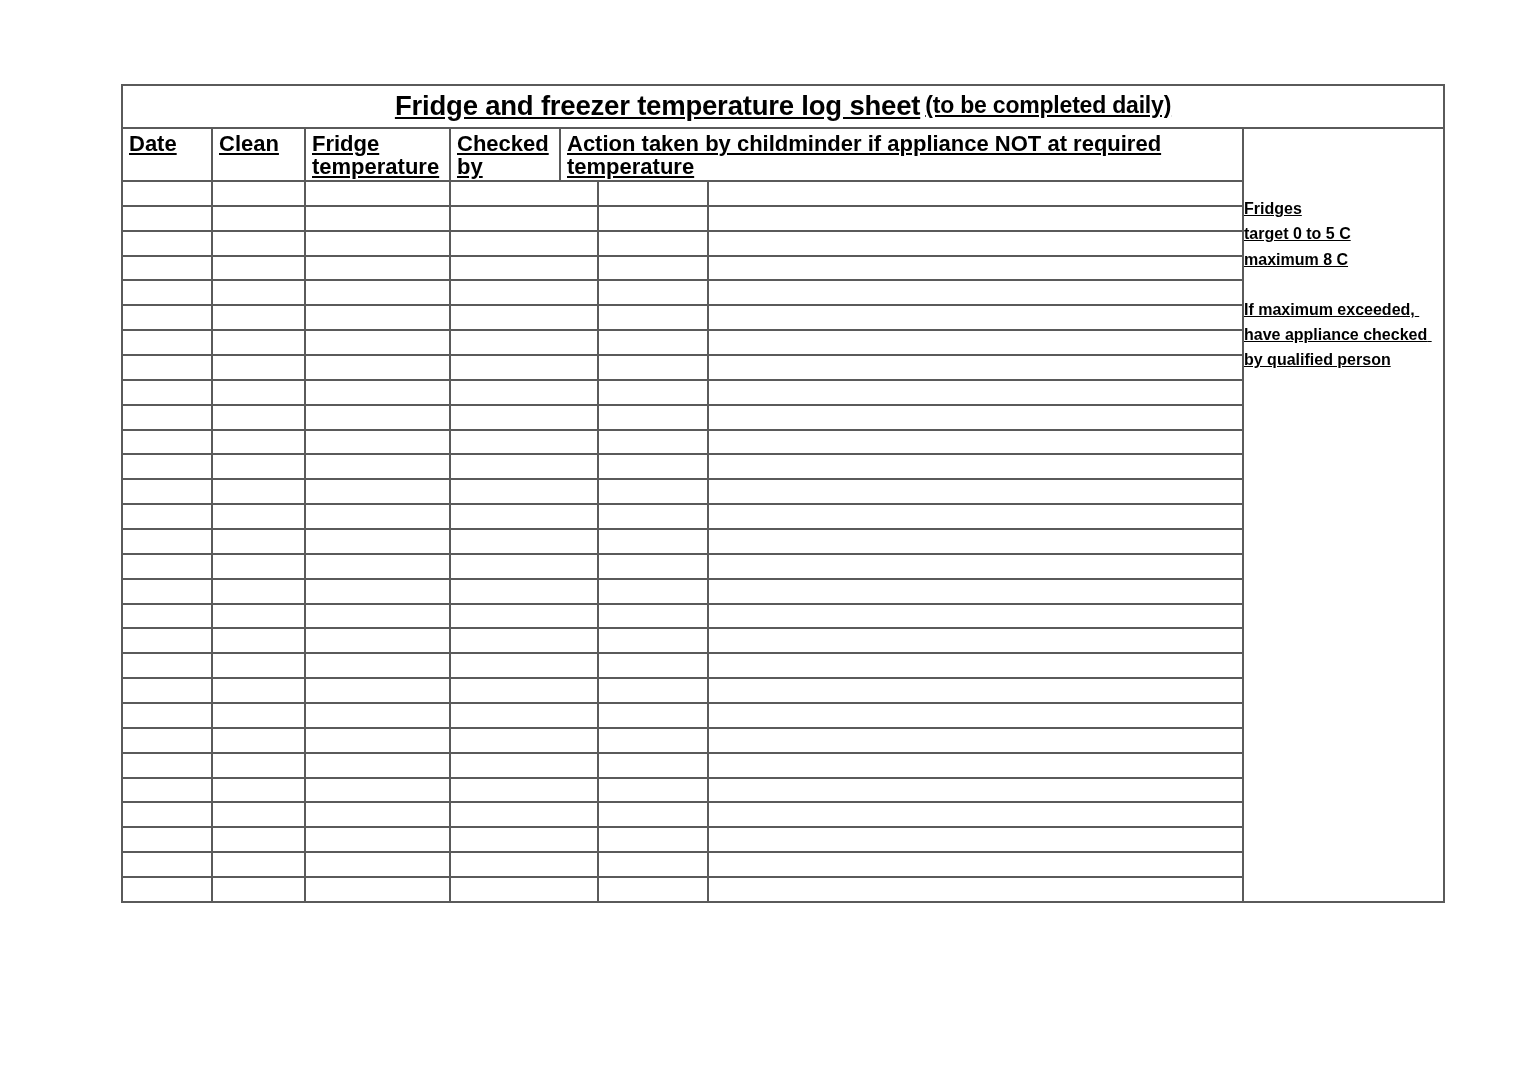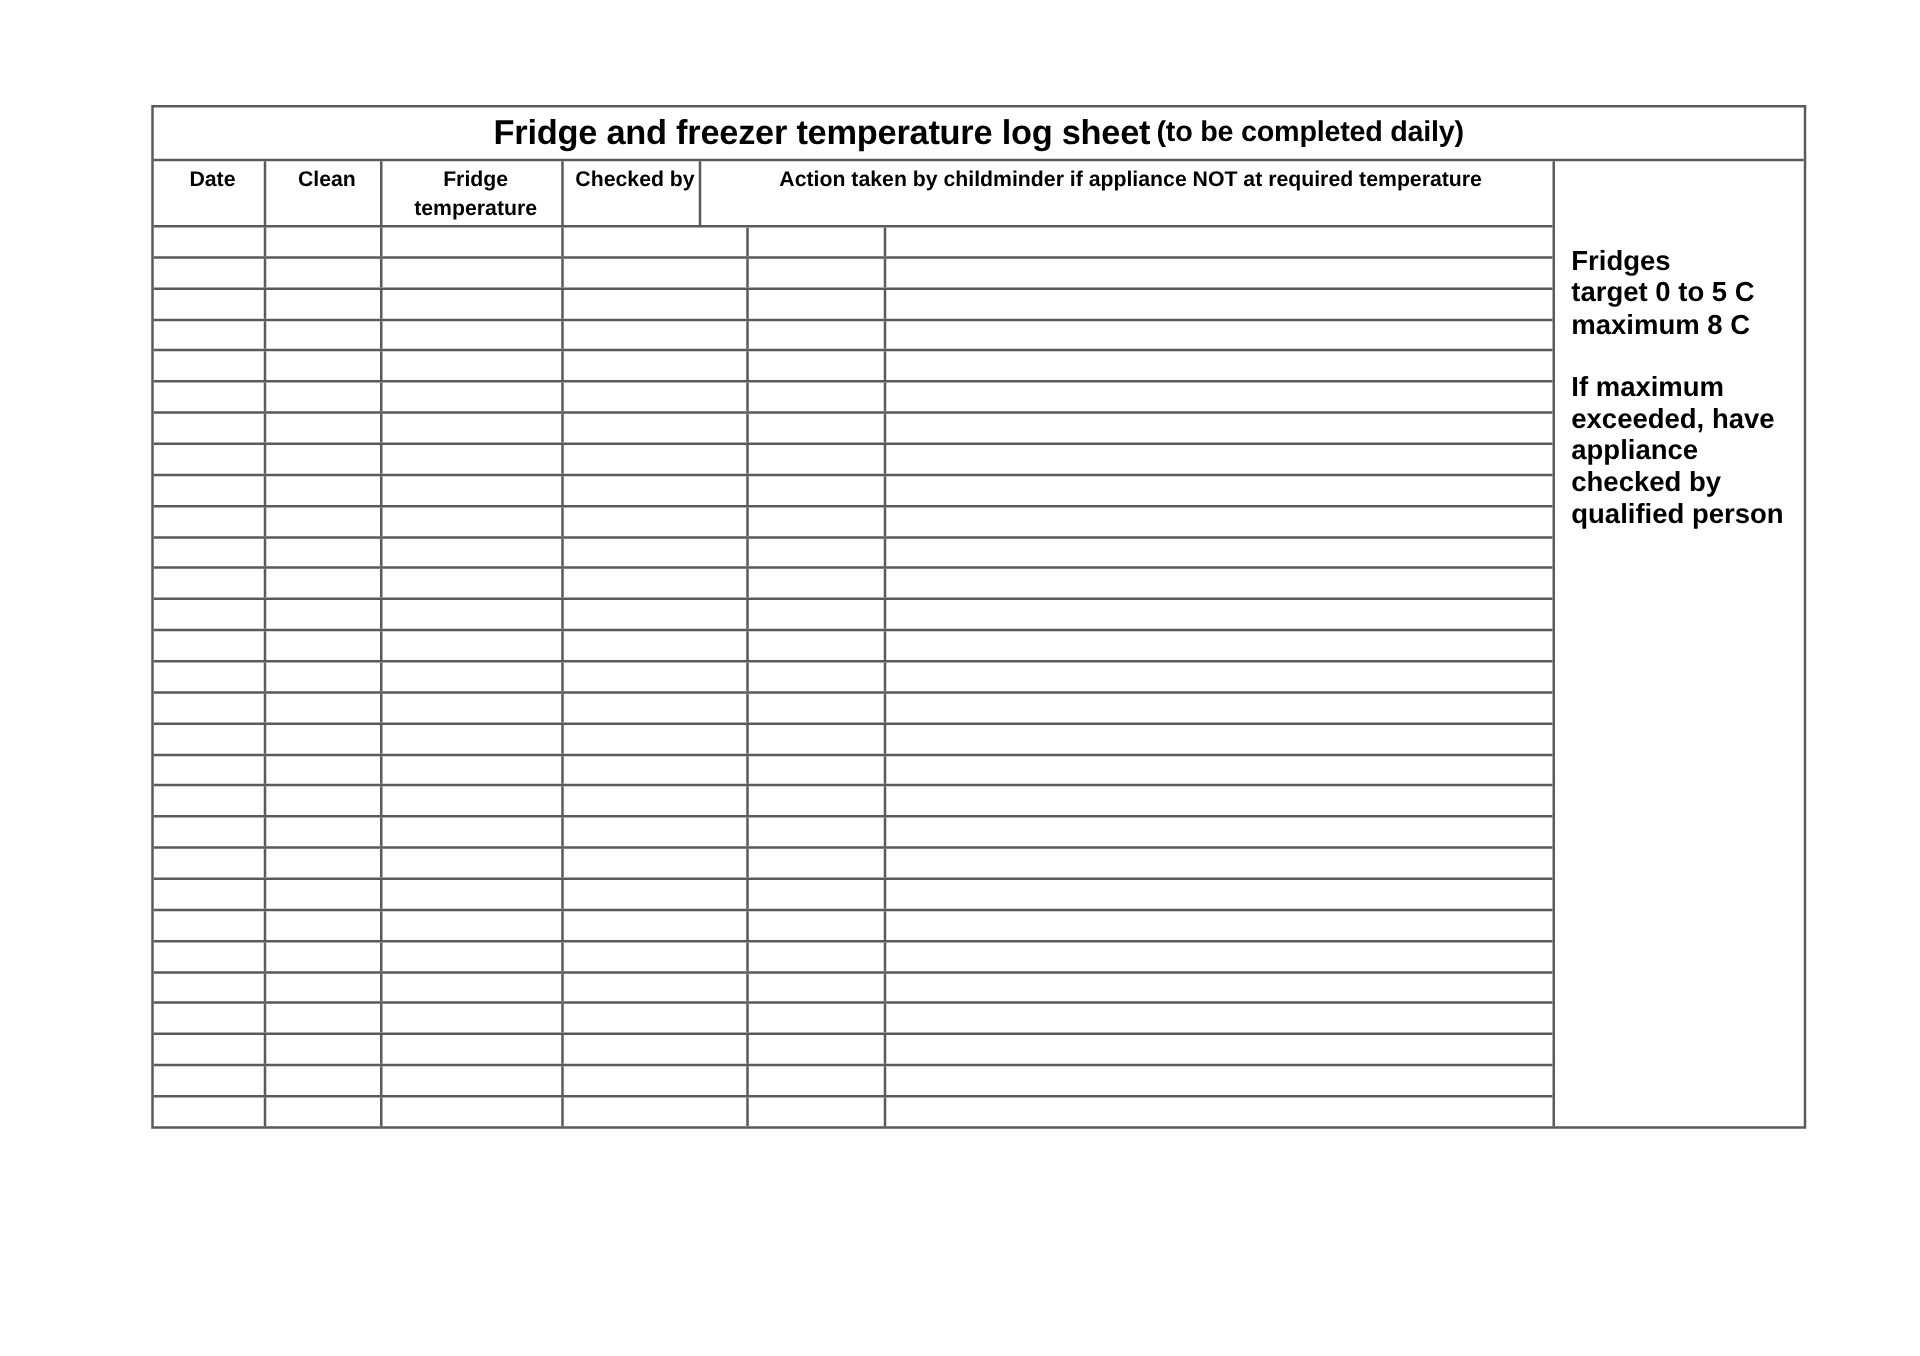--- a/index.html
+++ b/index.html
@@ -21,20 +21,21 @@
     position: absolute;
     left: 121px;
     top: 84px;
     width: 1324px;   
     height: 819px;   
     box-sizing: border-box;
     border: 2px solid #5a5a5a;
     background: #ffffff;
     display: flex;
     flex-direction: column;
+    text-decoration: underline;
   }
 
   
   .title-band {
     height: 43px;
     min-height: 43px;
     box-sizing: border-box;
     border-bottom: 2px solid #5a5a5a;
     display: flex;
     align-items: center;
@@ -76,25 +77,24 @@
     height: 53px;
     min-height: 53px;
     display: flex;
     box-sizing: border-box;
     border-bottom: 2px solid #5a5a5a;
   }
   .hdr-cell {
     box-sizing: border-box;
     border-right: 2px solid #5a5a5a;
     padding: 3px 0 12px 6px;
-    font-size: 17px;
+    font-size: 22px;
     font-weight: bold;
     line-height: 23px;
     overflow: hidden;
-    text-align: center;
   }
   .hdr-cell:last-child { border-right: none; }
 
   
   .c-date     { width: 90px;  min-width: 90px; }
   .c-time     { width: 93px;  min-width: 93px; }
   .c-fridge   { width: 145px; min-width: 145px; }
   .c-freezer  { width: 148px; min-width: 148px; }
   .c-checked  { width: 110px; min-width: 110px; }
   .c-action   { flex: 1 1 auto; }
@@ -118,22 +118,22 @@
     box-sizing: border-box;
     border-right: 2px solid #5a5a5a;
     min-height: 0;
   }
   .data-cell:last-child { border-right: none; }
 
   
   .notes-col {
     flex: 1 1 auto;
     box-sizing: border-box;
-    padding: 67px 10px 0 13px;
-    font-size: 22px;
+    padding: 67px 10px 0 0;
+    font-size: 16px;
     font-weight: bold;
     line-height: 25.3px;
     overflow: hidden;
   }
   .note-block { margin: 0 0 25px 0; }
   .note-block.gap-lg { margin-bottom: 50px; }
   .note-block:last-child { margin-bottom: 0; }
   .note-line { white-space: pre-wrap; }
 </style>
 </head>

